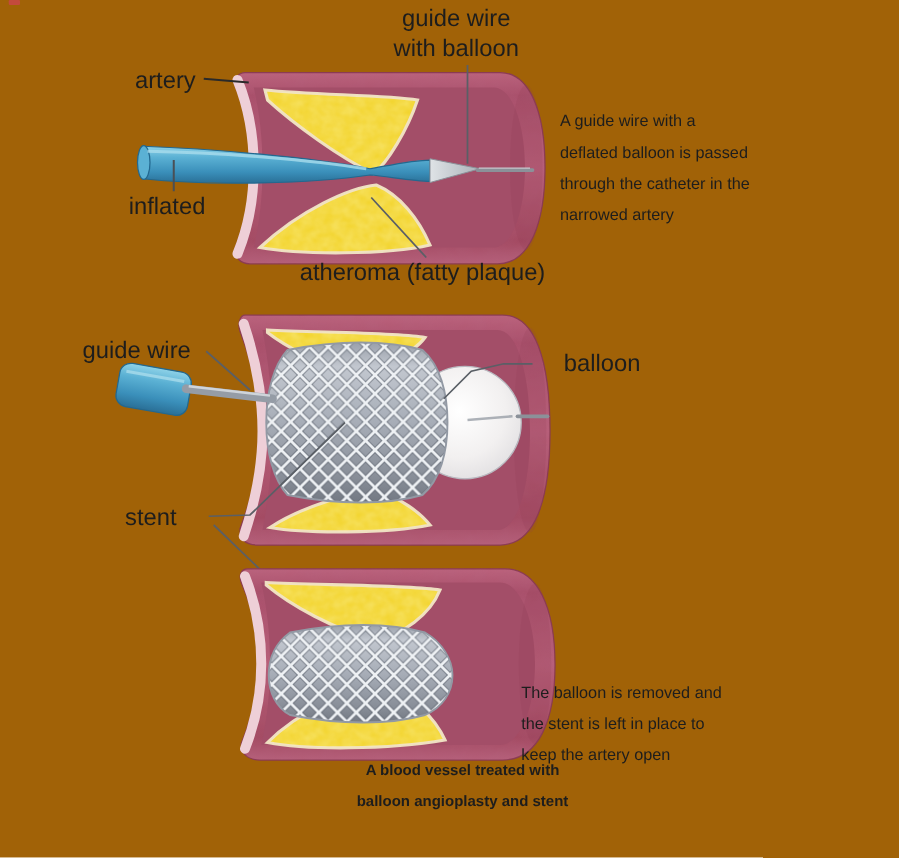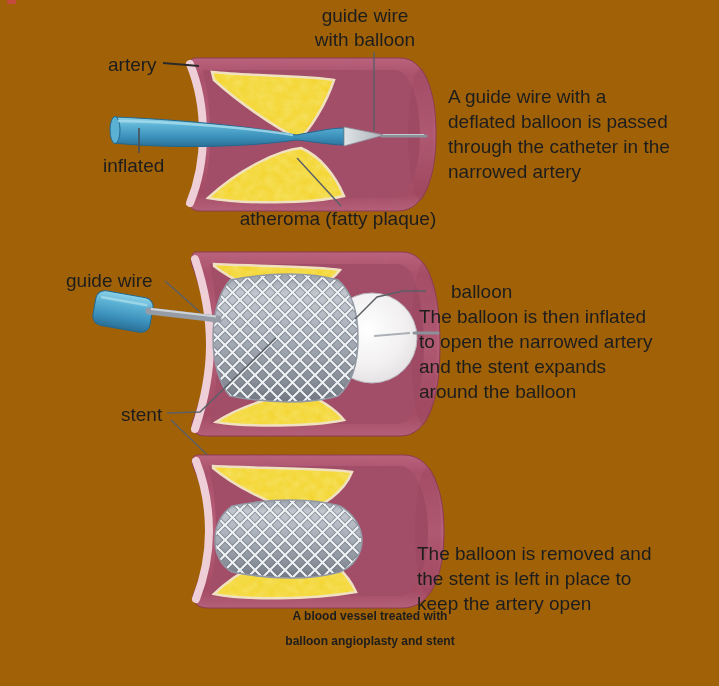--- a/index.html
+++ b/index.html
@@ -13,21 +13,21 @@
     padding-left:38px;
   }
   .stage svg{position:absolute;left:0;top:0;}
   .lbl{
     position:absolute;
     font-size:19px;line-height:24px;
     white-space:pre-line;
   }
   .para{
     position:absolute;
-    font-size:19px;line-height:25px;
+    font-size:13px;line-height:25px;
     white-space:pre-line;
   }
   .center{text-align:center;}
   .caption{
     position:absolute;
     font-size:12px;line-height:25px;
     font-weight:bold;
     white-space:pre-line;
     text-align:center;
   }
@@ -223,26 +223,22 @@
 
   <div class="para" style="left:448px;top:84px;width:262px;">A guide wire with a
 deflated balloon is passed
 through the catheter in the
 narrowed artery</div>
 
   <div class="lbl" style="left:66px;top:269px;">guide wire</div>
 
   <div class="lbl" style="left:429px;top:280px;margin-left:22px;">balloon</div>
 
-  <div class="para" style="left:419px;top:304px;width:266px;">The balloon is then inflated
-to open the narrowed artery
-and the stent expands
-around the balloon</div>
-
-  <div class="lbl" style="left:121px;top:403px;">stent</div>
+
+  <div class="lbl" style="left:100px;top:403px;">stent</div>
 
   <div class="para" style="left:417px;top:501px;width:262px;margin-top:40px;">The balloon is removed and
 the stent is left in place to
 keep the artery open</div>
 
   <div class="caption" style="left:215px;top:604px;width:310px;">A blood vessel treated with
 balloon angioplasty and stent</div>
 
 </div>
 

